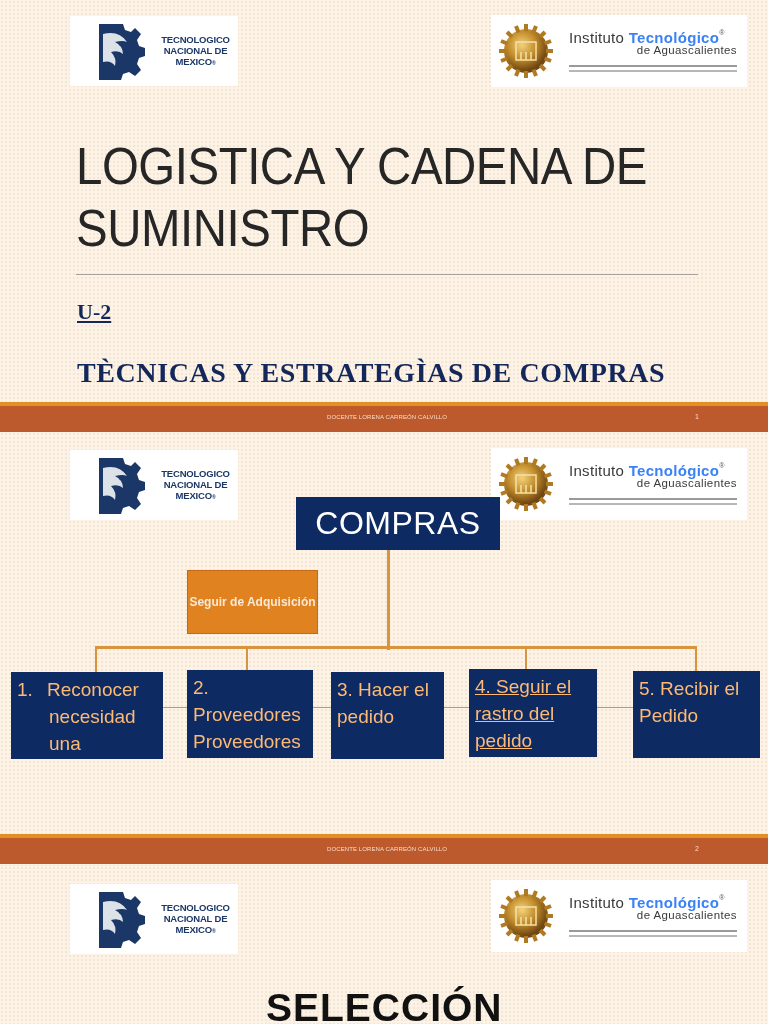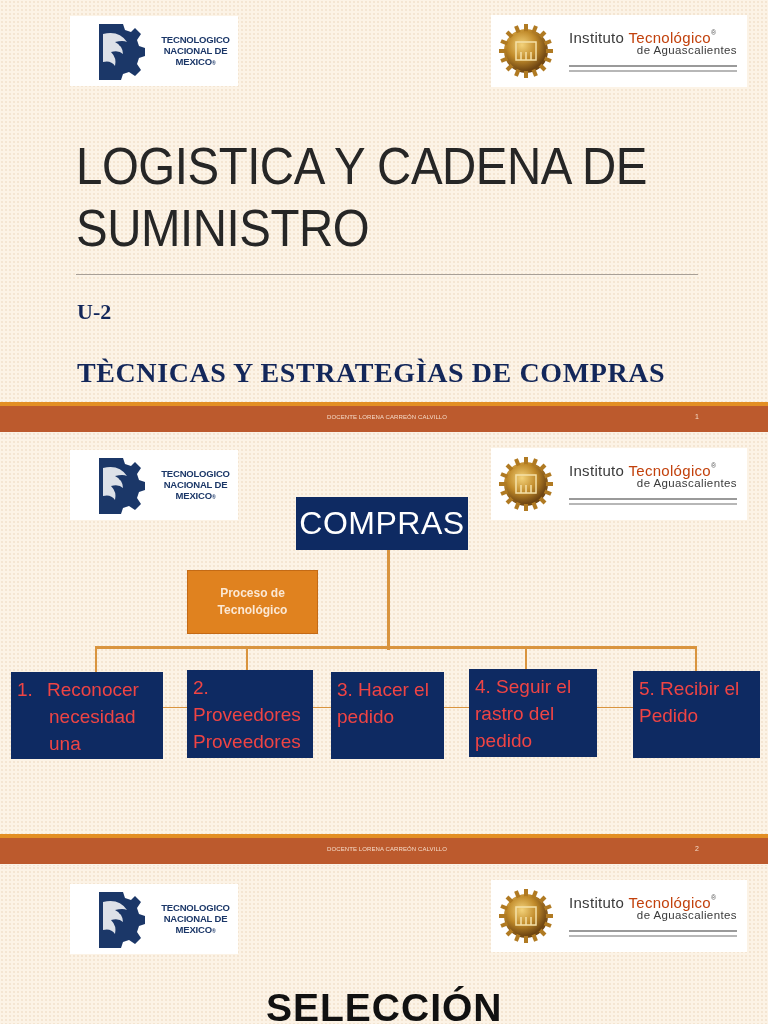--- a/index.html
+++ b/index.html
@@ -29,74 +29,74 @@
     }
     .logo-tnm .tnm-text .reg { font-size: 5px; vertical-align: baseline; }
 
     .logo-ita {
       position: absolute; width: 256px; height: 72px; background: #ffffff;
       display: flex; align-items: center; padding-left: 6px;
     }
     .logo-ita .seal { width: 58px; height: 58px; flex: none; }
     .logo-ita .ita-text { margin-left: 14px; position: relative; width: 168px; height: 52px; }
     .ita-line1 { position: absolute; left: 0; top: 4px; font-size: 15px; color: #3a3a3a; white-space: nowrap; letter-spacing: 0.3px; }
-    .ita-line1 .tec { color: #c2410c; font-weight: normal; }
+    .ita-line1 .tec { color: #3b82f6; font-weight: bold; }
     .ita-line1 .reg { font-size: 7px; vertical-align: top; color: #555; }
     .ita-line2 { position: absolute; right: 0; top: 19px; font-size: 11.5px; color: #3a3a3a; letter-spacing: 0.4px; white-space: nowrap; }
     .ita-bar1 { position: absolute; left: 0; right: 0; top: 40px; height: 2px; background: #9a9a9a; }
     .ita-bar2 { position: absolute; left: 0; right: 0; top: 45px; height: 2px; background: #b7b7b7; }
 
     
     .main-title {
       position: absolute; left: 76px; top: 136px; width: 640px;
       font-family: "Liberation Sans", sans-serif; font-size: 51px; line-height: 62px;
       color: #262626; font-weight: normal; letter-spacing: -0.5px; transform: scaleX(0.93); transform-origin: left top;
     }
     .title-rule { position: absolute; left: 76px; top: 274px; width: 622px; height: 1px; background: #a89f96; }
     .unit {
       position: absolute; left: 77px; top: 299px; font-family: "Liberation Serif", serif;
-      font-weight: bold; font-size: 22px; color: #13275a;
+      font-weight: bold; font-size: 22px; color: #13275a; text-decoration: underline;
     }
     .subtitle {
       position: absolute; left: 77px; top: 357px; font-family: "Liberation Serif", serif;
       font-weight: bold; font-size: 28px; color: #13275a; letter-spacing: 0.6px; white-space: nowrap;
     }
 
     
     .footer {
       position: absolute; left: 0; width: 768px; height: 30px; background: #bc5a2d;
       border-top: 4px solid #e38f24;
     }
     .footer .docente {
       position: absolute; left: 327px; top: 8px; font-size: 6px; color: #f6dcc9; letter-spacing: 0.1px; white-space: nowrap;
     }
     .footer .pnum { position: absolute; left: 695px; top: 7px; font-size: 7px; color: #f6dcc9; }
 
     
     .compras-box {
-      position: absolute; left: 296px; top: 65px; width: 172px; height: 53px; background: #0e2a62;
+      position: absolute; left: 296px; top: 65px; width: 204px; height: 53px; background: #0e2a62;
       color: #ffffff; font-size: 32px; display: flex; align-items: center; justify-content: center; letter-spacing: 0.5px;
     }
     .proceso-box {
       position: absolute; left: 187px; top: 138px; width: 131px; height: 64px; background: #e0821f;
       border: 1px solid #c46a15; color: #fbe8d4; font-weight: bold; font-size: 12px; line-height: 17px;
       display: flex; align-items: center; justify-content: center; text-align: center;
     }
     .line { position: absolute; background: #d9943e; }
     .step {
-      position: absolute; background: #0e2a62; color: #ef4444; font-size: 19px; line-height: 27px;
+      position: absolute; background: #0e2a62; color: #fdba74; font-size: 19px; line-height: 27px;
       padding: 4px 6px;
     }
     .step .num { display: inline-block; width: 30px; }
     .step1 { left: 11px; top: 240px; width: 152px; height: 87px; padding-left: 6px; }
     .step1 .l { display: block; padding-left: 32px; }
     .step1 .l.first { padding-left: 0; }
     .step2 { left: 187px; top: 238px; width: 126px; height: 88px; }
     .step3 { left: 331px; top: 240px; width: 113px; height: 87px; }
-    .step4 { left: 469px; top: 237px; width: 128px; height: 88px; }
+    .step4 { left: 469px; top: 237px; width: 128px; height: 88px; text-decoration: underline; }
     .step5 { left: 633px; top: 239px; width: 127px; height: 87px; }
 
     
     .seleccion {
       position: absolute; left: 266px; top: 120px; font-family: "Liberation Sans", sans-serif;
       font-weight: bold; font-size: 39px; color: #111111; letter-spacing: 1px; white-space: nowrap;
     }
   </style>
 </head>
 <body>
@@ -208,21 +208,21 @@
   <div class="line" style="left:95px; top:214px; width:2px; height:26px;"></div>
   <div class="line" style="left:246px; top:214px; width:2px; height:24px;"></div>
   <div class="line" style="left:525px; top:214px; width:2px; height:23px;"></div>
   <div class="line" style="left:695px; top:214px; width:2px; height:25px;"></div>
   <div class="line" style="left:163px; top:275px; width:24px; height:1px;"></div>
   <div class="line" style="left:313px; top:275px; width:18px; height:1px;"></div>
   <div class="line" style="left:444px; top:275px; width:25px; height:1px;"></div>
   <div class="line" style="left:597px; top:275px; width:36px; height:1px;"></div>
 
   <div class="compras-box">COMPRAS</div>
-  <div class="proceso-box">Proceso de Tecnológico</div>
+  <div class="proceso-box">Seguir de Adquisición</div>
 
   <div class="step step1">
     <span class="l first"><span class="num">1.</span><span>Reconocer</span></span>
     <span class="l">necesidad</span>
     <span class="l">una</span>
   </div>
   <div class="step step2">
     <div>2.</div>
     <div>Proveedores</div>
     <div>Proveedores</div>

